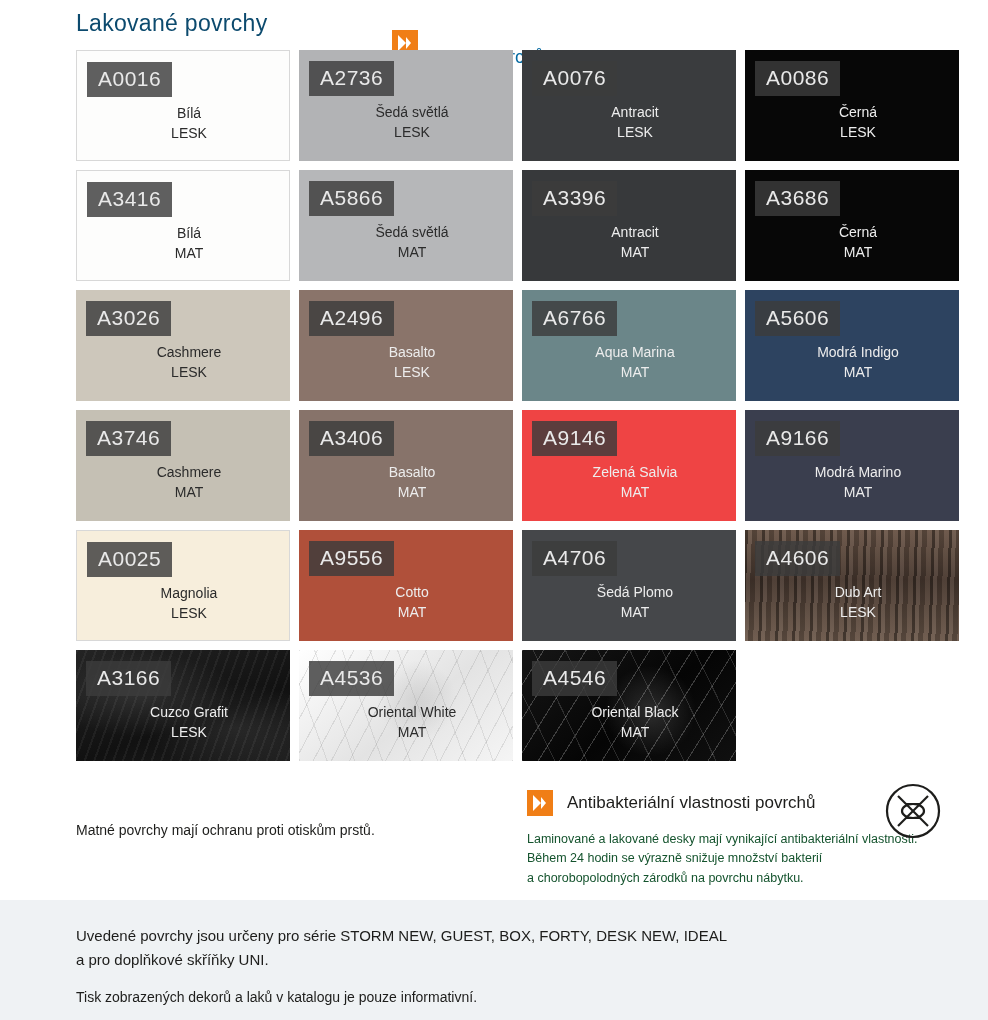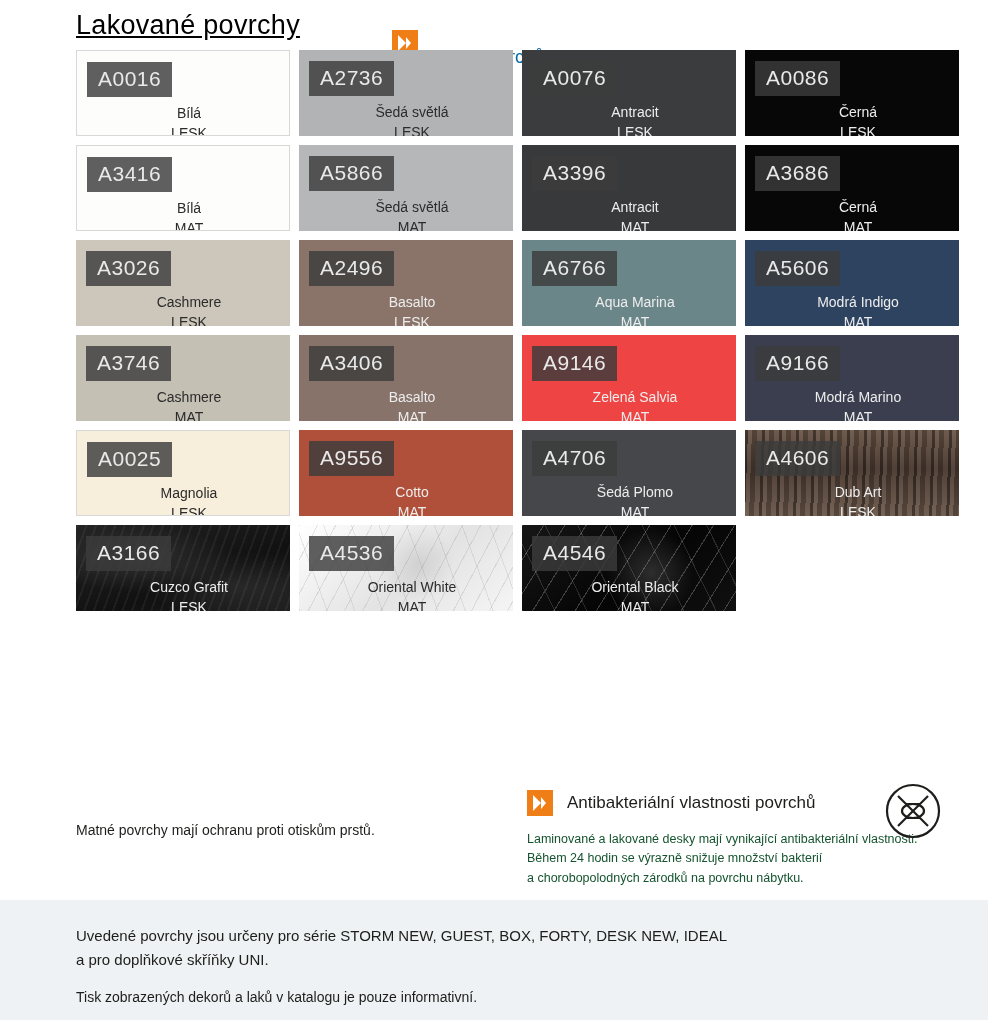--- a/index.html
+++ b/index.html
@@ -13,25 +13,24 @@
     position: relative;
     width: 988px; height: 1020px;
     overflow: hidden;
     background: #ffffff;
   }
 
   
   .title {
     position: absolute;
     left: 76px; top: 10px;
-    font-size: 27px;
+    font-size: 23px;
     font-weight: 400;
-    color: #000000;
+    color: #0c4a6e;
     letter-spacing: 0.3px;
-    text-decoration: underline;
   }
   .note-top {
     position: absolute;
     left: 392px; top: 17px;
     display: flex;
     align-items: center;
     gap: 12px;
   }
   .arrow-badge {
     width: 26px; height: 26px;
@@ -50,21 +49,21 @@
     position: absolute;
     left: 76px; top: 50px;
     width: 838px;
     display: grid;
     grid-template-columns: repeat(4, 214px);
     column-gap: 9px;
     row-gap: 9px;
   }
   .cell {
     position: relative;
-    height: 86px;
+    height: 111px;
     overflow: hidden;
   }
   .cell .code {
     position: absolute;
     left: 10px; top: 11px;
     background: rgba(60,60,60,0.82);
     color: #e9e9e9;
     font-size: 21px;
     line-height: 1;
     padding: 6px 11px 8px 11px;

